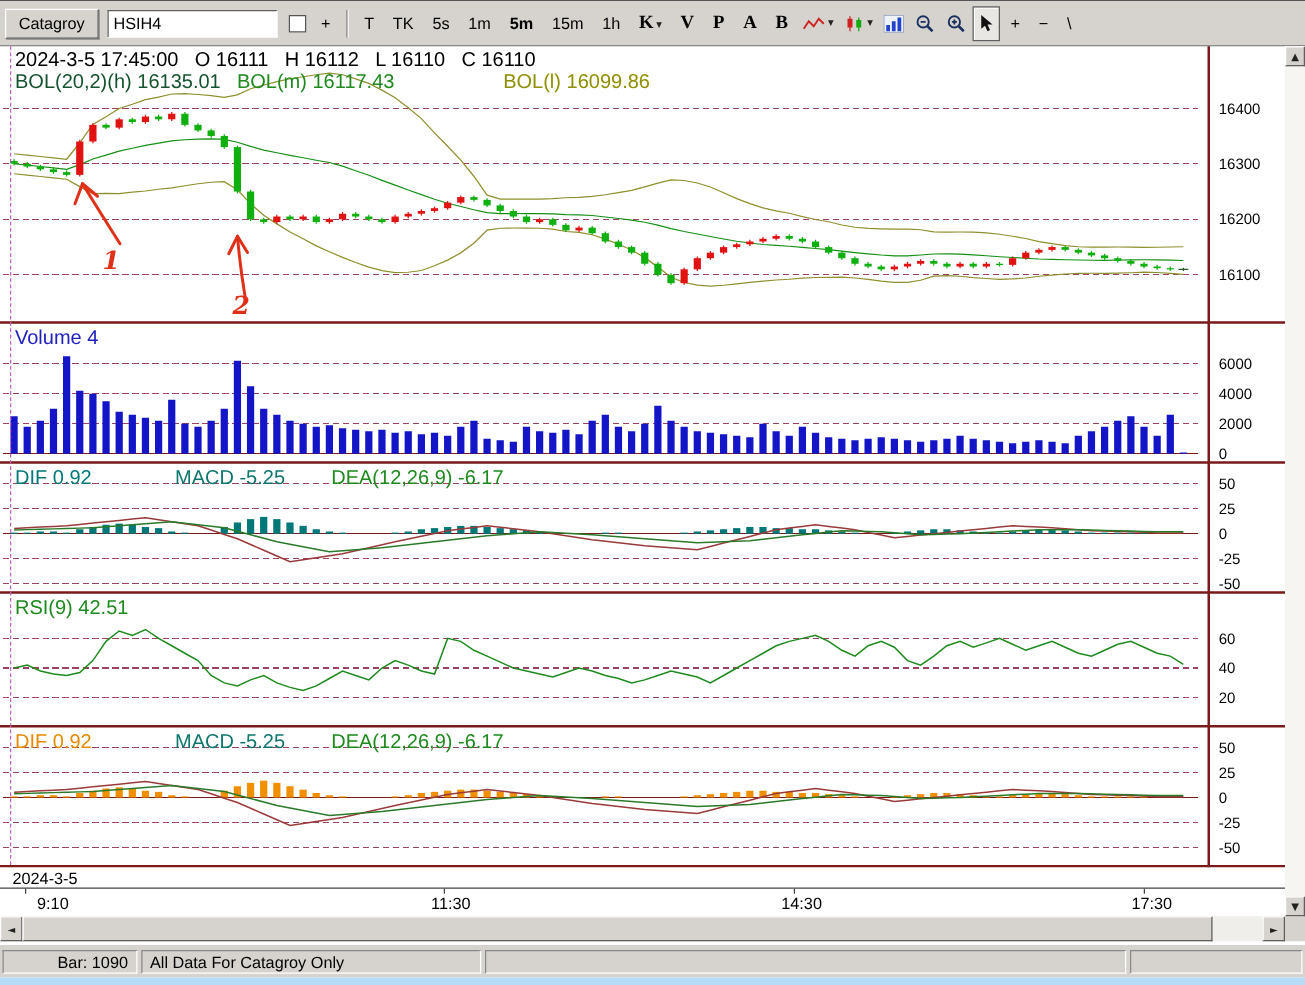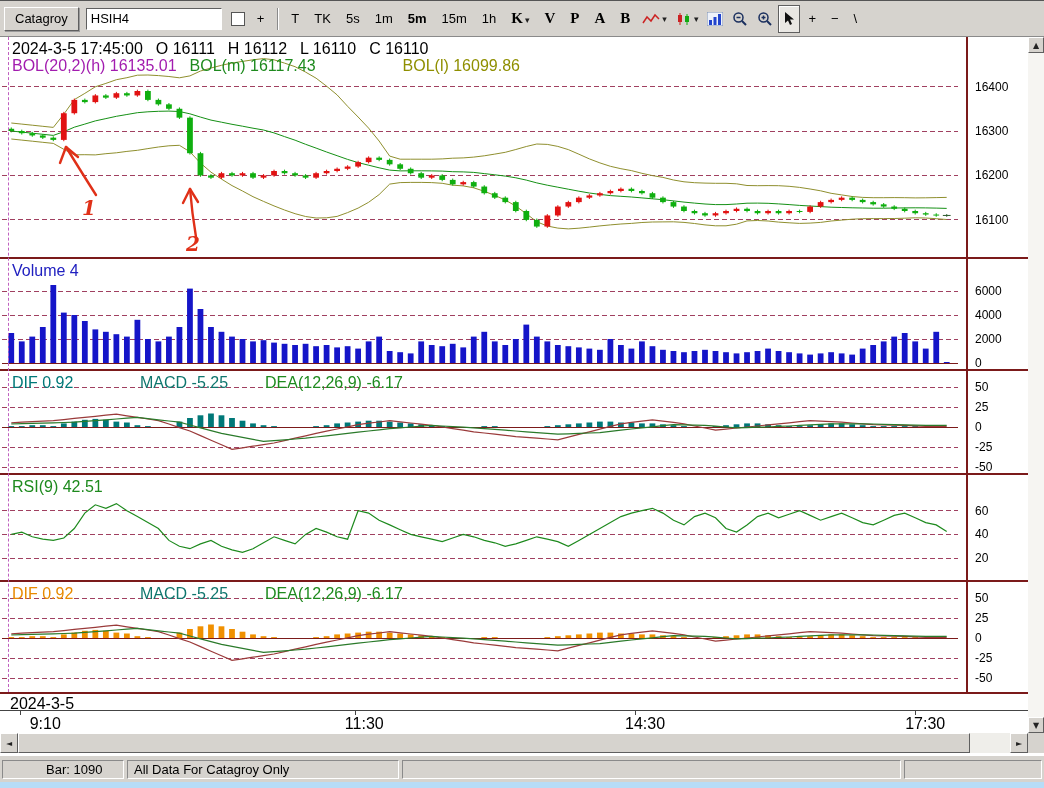--- a/index.html
+++ b/index.html
@@ -26,26 +26,26 @@
   
   .panel{position:absolute;left:0;width:966px;}
   .panel svg{position:absolute;left:0;top:0;}
   .sep{position:absolute;left:0;width:1028px;height:2px;background:#7b1a1a;}
   .vmaroon{position:absolute;left:966px;top:36px;width:2px;height:657px;background:#7b1a1a;}
   .leftdash{position:absolute;left:8px;top:36px;height:655px;width:0;border-left:1px dashed #c060c0;}
   #price-axis{position:absolute;left:968px;top:36px;width:58px;height:569px;font-size:12px;color:#000;}
   .axlabel{position:absolute;left:7px;white-space:nowrap;}
   .inforow{position:absolute;left:12px;font-size:16px;white-space:nowrap;z-index:3;}
   .inforow span{margin-right:13px;}
-  .c-red{color:#a21caf;} .c-green{color:#1e8a1e;} .c-olive{color:#8f8f00;}
+  .c-red{color:#14532d;} .c-green{color:#1e8a1e;} .c-olive{color:#8f8f00;}
   .c-teal{color:#007878;} .c-maroon{color:#0f766e;} .c-orange{color:#e88a00;} .c-blue{color:#2020c0;}
   .gapL{margin-left:74px;}
 
   
-  .timeaxis{position:absolute;left:0;top:693px;width:1044px;height:39px;background:#fff;font-size:16px;}
+  .timeaxis{position:absolute;left:0;top:693px;width:1044px;height:39px;background:#fff;font-size:13px;}
   .datelabel{position:absolute;left:10px;top:1px;}
   .axline{position:absolute;left:0;top:16px;width:1028px;height:0;border-top:1px solid #444;}
   #tick-row{position:absolute;left:0;top:17px;width:1028px;height:22px;}
   .ticklabel{position:absolute;top:4px;}
   .tickmark{position:absolute;top:0;width:1px;height:4px;background:#444;}
 
   
   .hscroll{position:absolute;left:0;top:732px;width:1028px;height:20px;background:#efeeea;}
   .sbtn{position:absolute;background:#d6d3ce;border:1px solid;border-color:#ffffff #5f5f5f #5f5f5f #ffffff;
         display:flex;align-items:center;justify-content:center;font-size:8px;
@@ -690,19 +690,19 @@
   <div class="vscroll">
     <div class="sbtn" style="left:0;top:0;width:16px;height:16px;">
         <span>▲</span>
       </div>
     <div class="sbtn" style="left:0;top:680px;width:16px;height:16px;">
         <span>▼</span>
       </div>
   </div>
 
   <div class="status">
-    <div class="scell" style="width:122px;padding-left:43px;">Bar: 1090</div>
+    <div class="scell" style="width:108px;padding-left:43px;">Bar: 1090</div>
     <div class="scell" style="width:272px;">All Data For Catagroy Only</div>
     <div class="scell grow"></div>
     <div class="scell" style="width:138px;"></div>
   </div>
   <div class="bluestrip"></div>
 </div>
 
 </body></html>

